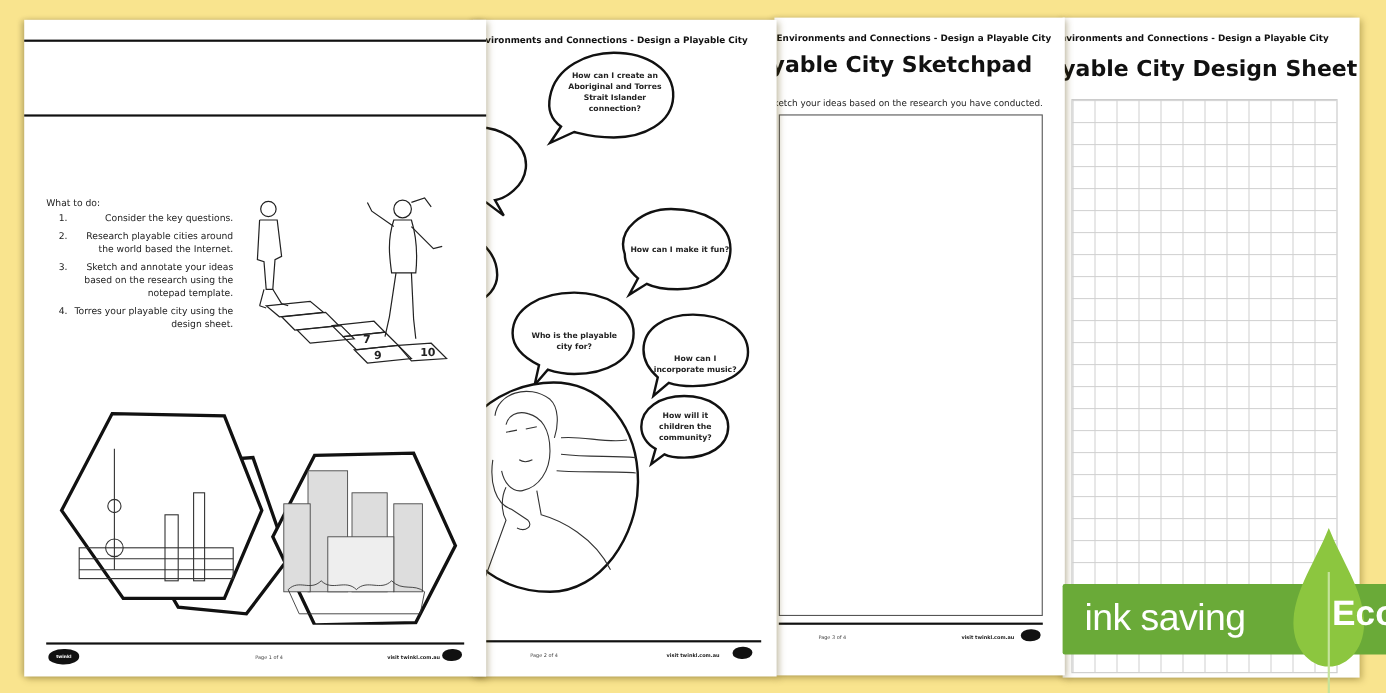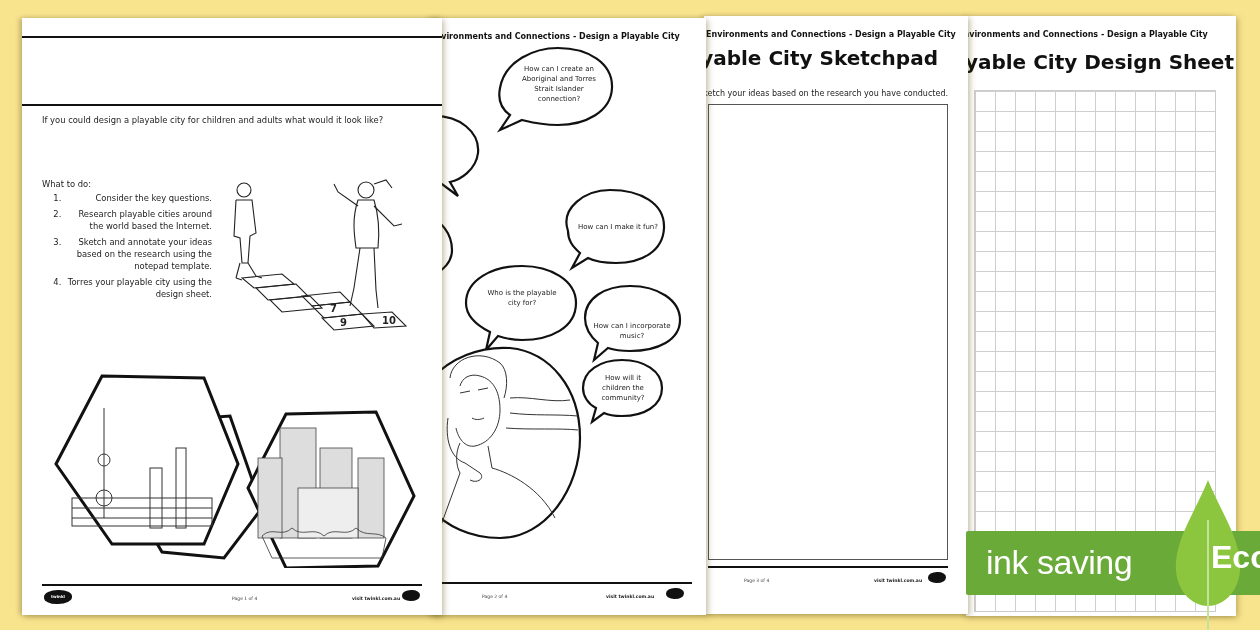--- a/index.html
+++ b/index.html
@@ -31,21 +31,21 @@
   .big-head {
     position:absolute; font-size:20px; font-weight:bold; color:#111; white-space:nowrap; overflow:hidden;
   }
   .footer-page { position:absolute; font-size:4.5px; color:#444; }
   .footer-url { position:absolute; font-size:4.5px; color:#222; font-weight:bold; }
   .logo-blob {
     position:absolute; background:#111; border-radius:50% 45% 50% 45%;
     color:#fff; font-size:4px; text-align:center; font-weight:bold;
   }
   .bubble-text {
-    position:absolute; font-size:7px; color:#222; text-align:center; line-height:10px;
+    position:absolute; font-size:7px; color:#222; text-align:center; line-height:10px;font-weight:bold;
   }
   ol.steps { margin:0; padding-left:22px;text-align:right; }
   ol.steps li { margin-bottom:4px; }
   .grid {
     position:absolute;
     background-color:#fff;
     background-image:
       linear-gradient(to right, #cfcfcf 1px, transparent 1px),
       linear-gradient(to bottom, #cfcfcf 1px, transparent 1px);
     background-size:20px 20px;
@@ -113,36 +113,35 @@
       <path d="M48,372 L58,370 M30,375 L40,373 M42,400 C45,402 50,402 54,400"></path>
       <path d="M58,428 L62,450 C80,455 110,470 125,500"></path>
       <path d="M30,425 C25,435 26,448 30,455 L10,510"></path>
       <path d="M18,400 C15,420 20,440 35,445 L50,455 C55,460 48,466 40,462"></path>
       <path d="M80,380 C100,378 120,385 140,382 M80,395 C105,398 125,396 148,398 M76,410 C100,412 130,410 148,412"></path>
     </g>
   </svg>
 
   <div class="bubble-text" style="left:84px; top:46px; width:90px;">How can I create an Aboriginal and Torres Strait Islander connection?</div>
   <div class="bubble-text" style="left:140px; top:204px; width:96px;">How can I make it fun?</div>
-  <div class="bubble-text" style="left:52px; top:270px; width:80px;">Who is the playable city for?</div>
+  <div class="bubble-text" style="left:52px; top:282px; width:80px;">Who is the playable city for?</div>
   <div class="bubble-text" style="left:162px; top:303px; width:80px;">How can I incorporate music?</div>
   <div class="bubble-text" style="left:160px; top:355px; width:66px;">How will it children the community?</div>
 
   <div class="rule" style="left:0; top:564px; width:262px; height:2px;"></div>
   <div class="footer-page" style="left:52px; top:576px;">Page 2 of 4</div>
   <div class="footer-url" style="left:176px; top:576px;">visit twinkl.com.au</div>
   <div class="logo-blob" style="left:236px; top:570px; width:18px; height:11px;"></div>
 </div>
 
 <div class="page p1">
   <div class="rule" style="left:0; top:18px; width:420px; height:2px;"></div>
   <div class="rule" style="left:0; top:86px; width:420px; height:2px;"></div>
 
   <div class="body-text" style="left:20px; top:96px; width:380px;">
-    <div>If you could design a playable city for children and adults what would it look like?</div>
   </div>
 
   <div class="body-text" style="left:20px; top:160px; width:170px;">
     <div style="font-weight:normal; margin-bottom:2px;">What to do:</div>
     <ol class="steps">
       <li>Consider the key questions.</li>
       <li>Research playable cities around the world based the Internet.</li>
       <li>Sketch and annotate your ideas based on the research using the notepad template.</li>
       <li>Torres your playable city using the design sheet.</li>
     </ol>

